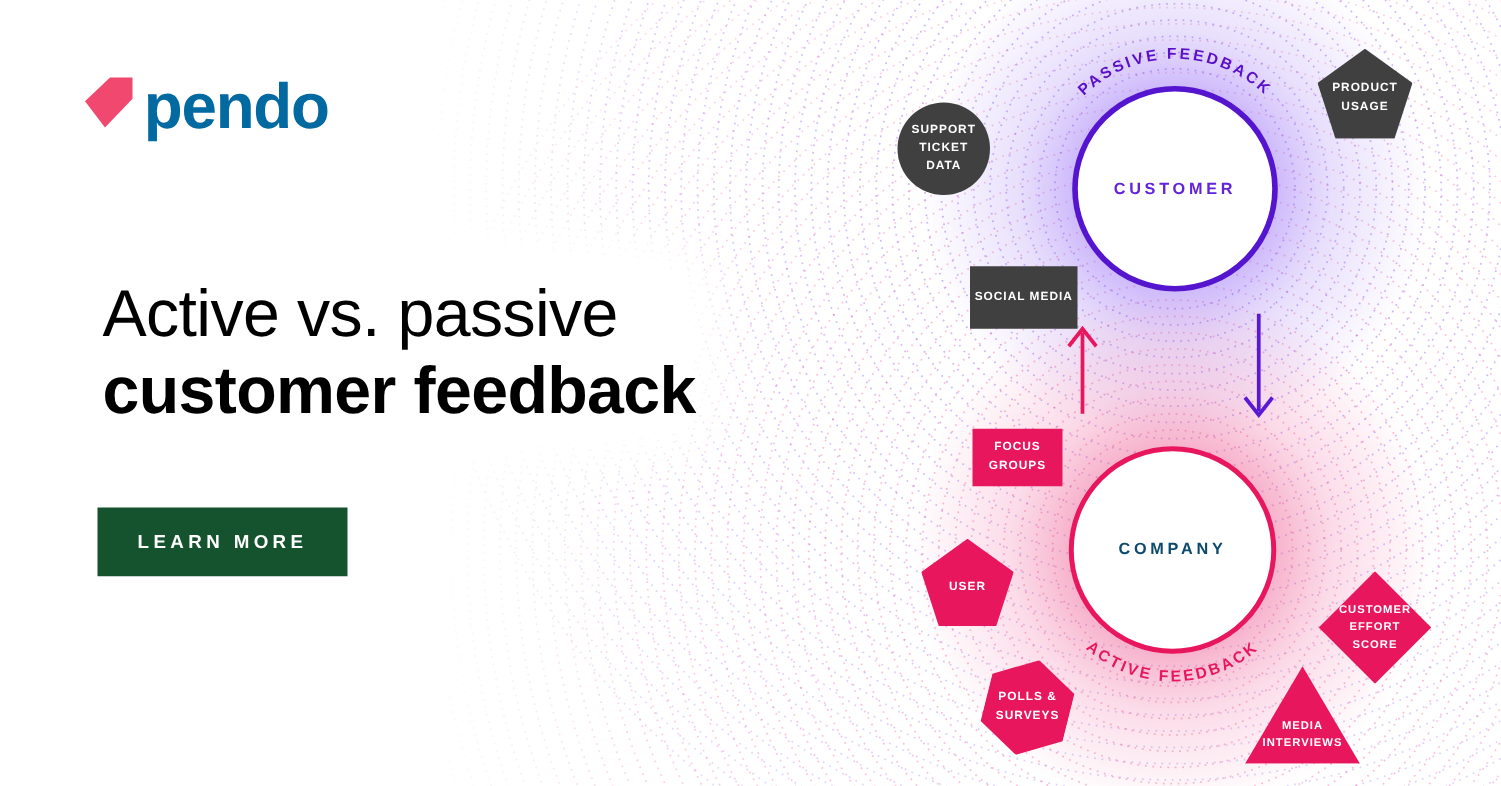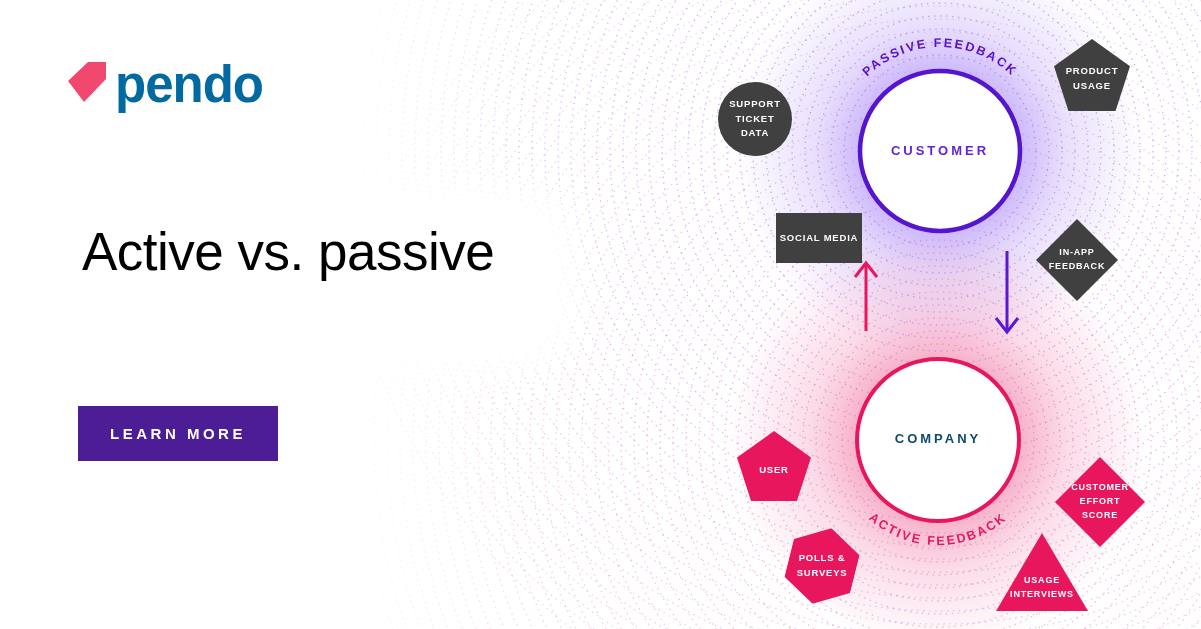--- a/index.html
+++ b/index.html
@@ -191,47 +191,48 @@
 
   <div class="logo">
     <svg width="41" height="43" viewBox="0 0 41 43">
       <polygon points="22,2 40,2 40,19 18,42 2,21" fill="#F0486E"></polygon>
     </svg>
     <span class="logo-word" style="color:#0369a1;">pendo</span>
   </div>
 
   <div class="headline" style="color:#000000;">
     <div class="l1">Active vs. passive</div>
-  </div>
-
-  <button class="cta" style="background:#4c1d95;">
+    <div class="l2">customer feedback</div>
+  </div>
+
+  <button class="cta" style="background:#14532d;">
     <span>LEARN MORE</span>
   </button>
 
   <div class="hub-label customer">CUSTOMER</div>
   <div class="hub-label company">COMPANY</div>
 
   <div class="node purple circle" style="left:718px; top:82px; width:74px; height:74px;">
     <span style="width:60px;">SUPPORT TICKET DATA</span>
   </div>
   <div class="node purple pentagon" style="left:1054px; top:39px; width:76px; height:72px;">
     <span style="width:58px;">PRODUCT USAGE</span>
   </div>
   <div class="node purple" style="left:764px; top:213px; width:86px; height:50px;margin-left:12px;">
     <span>SOCIAL MEDIA</span>
   </div>
-  <div class="node purple diamond" style="left:1036px; top:219px; width:82px; height:82px;">
-    <span style="width:60px;">IN-APP FEEDBACK</span>
-  </div>
-
+
+  <div class="node pink" style="left:778px; top:343px; width:72px; height:46px;">
+    <span style="width:52px;">FOCUS GROUPS</span>
+  </div>
   <div class="node pink pentagon" style="left:737px; top:431px; width:74px; height:70px;">
     <span>USER</span>
   </div>
   <div class="node pink hexagon" style="left:783px; top:527px; width:78px; height:78px;">
     <span style="width:58px;">POLLS &amp; SURVEYS</span>
   </div>
   <div class="node pink diamond" style="left:1055px; top:457px; width:90px; height:90px;">
     <span style="width:80px;">CUSTOMER EFFORT SCORE</span>
   </div>
   <div class="node pink triangle" style="left:996px; top:533px; width:92px; height:78px; font-size:9px;">
-    <span style="width:70px;">USAGE INTERVIEWS</span>
+    <span style="width:70px;">MEDIA INTERVIEWS</span>
   </div>
 </div>
 
 </body></html>

